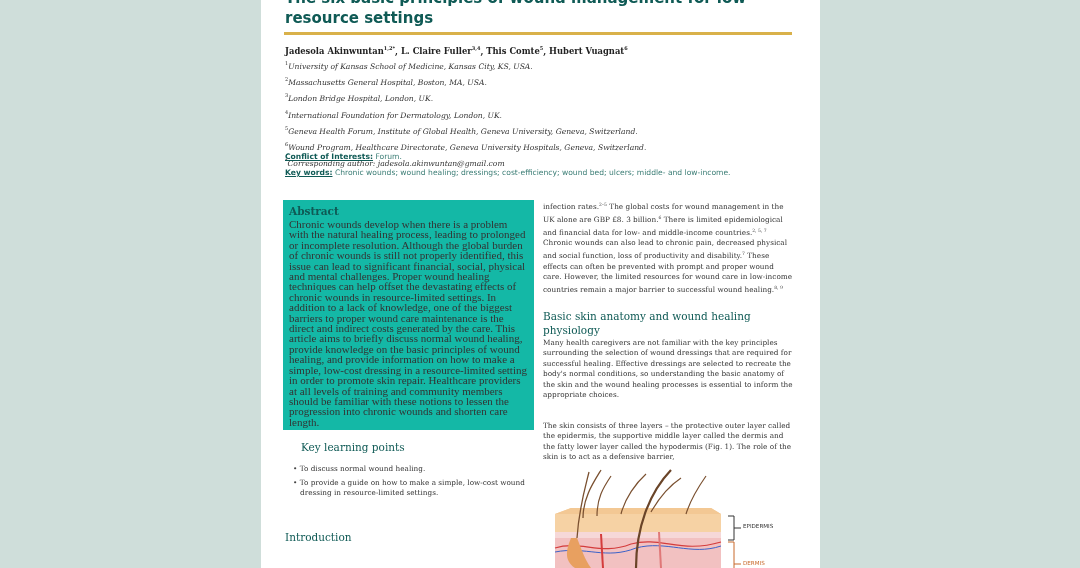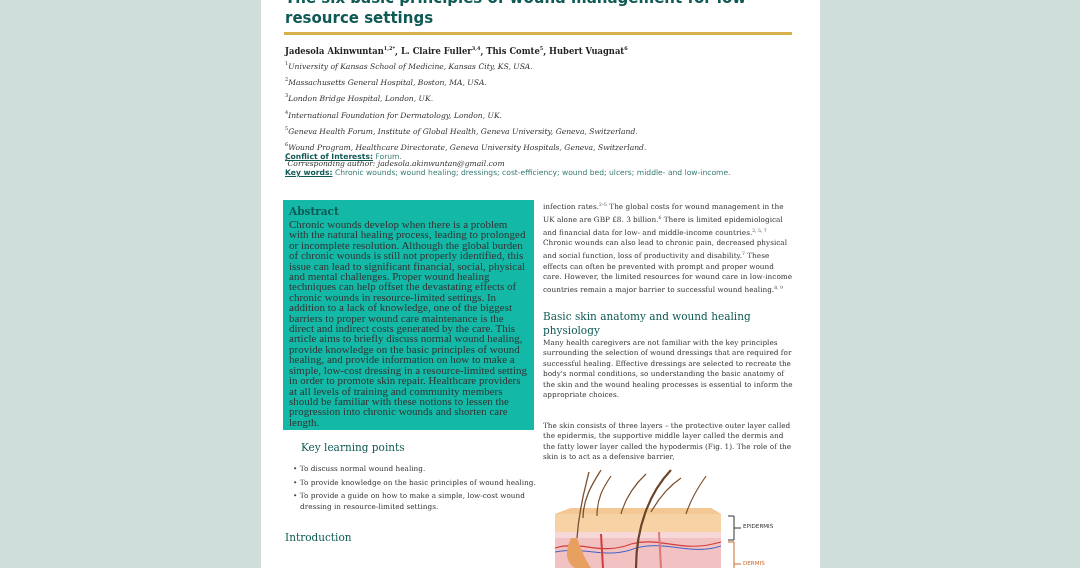--- a/index.html
+++ b/index.html
@@ -101,21 +101,20 @@
   </div>
 
   <div class="abstract">
     <h2>Abstract</h2>
     <p>Chronic wounds develop when there is a problem with the natural healing process, leading to prolonged or incomplete resolution. Although the global burden of chronic wounds is still not properly identified, this issue can lead to significant financial, social, physical and mental challenges. Proper wound healing techniques can help offset the devastating effects of chronic wounds in resource-limited settings. In addition to a lack of knowledge, one of the biggest barriers to proper wound care maintenance is the direct and indirect costs generated by the care. This article aims to briefly discuss normal wound healing, provide knowledge on the basic principles of wound healing, and provide information on how to make a simple, low-cost dressing in a resource-limited setting in order to promote skin repair. Healthcare providers at all levels of training and community members should be familiar with these notions to lessen the progression into chronic wounds and shorten care length.</p>
   </div>
 
   <h2 class="h-sec" style="left:40px; top:440px;">Key learning points</h2>
   <ul class="klp">
     <li>To discuss normal wound healing.</li>
-    <li>To provide knowledge on the basic principles of wound healing.</li>
     <li>To provide a guide on how to make a simple, low-cost wound dressing in resource-limited settings.</li>
   </ul>
 
   <h2 class="h-sec" style="left:24px; top:530px;">Introduction</h2>
 
   <p class="body-p" style="left:282px; top:200px; width:250px;">
     <span>infection rates.</span><sup>2–5</sup><span> The global costs for wound management in the UK alone are GBP £8. 3 billion.</span><sup>6</sup><span> There is limited epidemiological and financial data for low- and middle-income countries.</span><sup>2, 5, 7</sup><span> Chronic wounds can also lead to chronic pain, decreased physical and social function, loss of productivity and disability.</span><sup>7</sup><span> These effects can often be prevented with prompt and proper wound care. However, the limited resources for wound care in low-income countries remain a major barrier to successful wound healing.</span><sup>8, 9</sup>
   </p>
 
   <h2 class="h-sec" style="left:282px; top:309px; width:240px;">Basic skin anatomy and wound healing physiology</h2>

